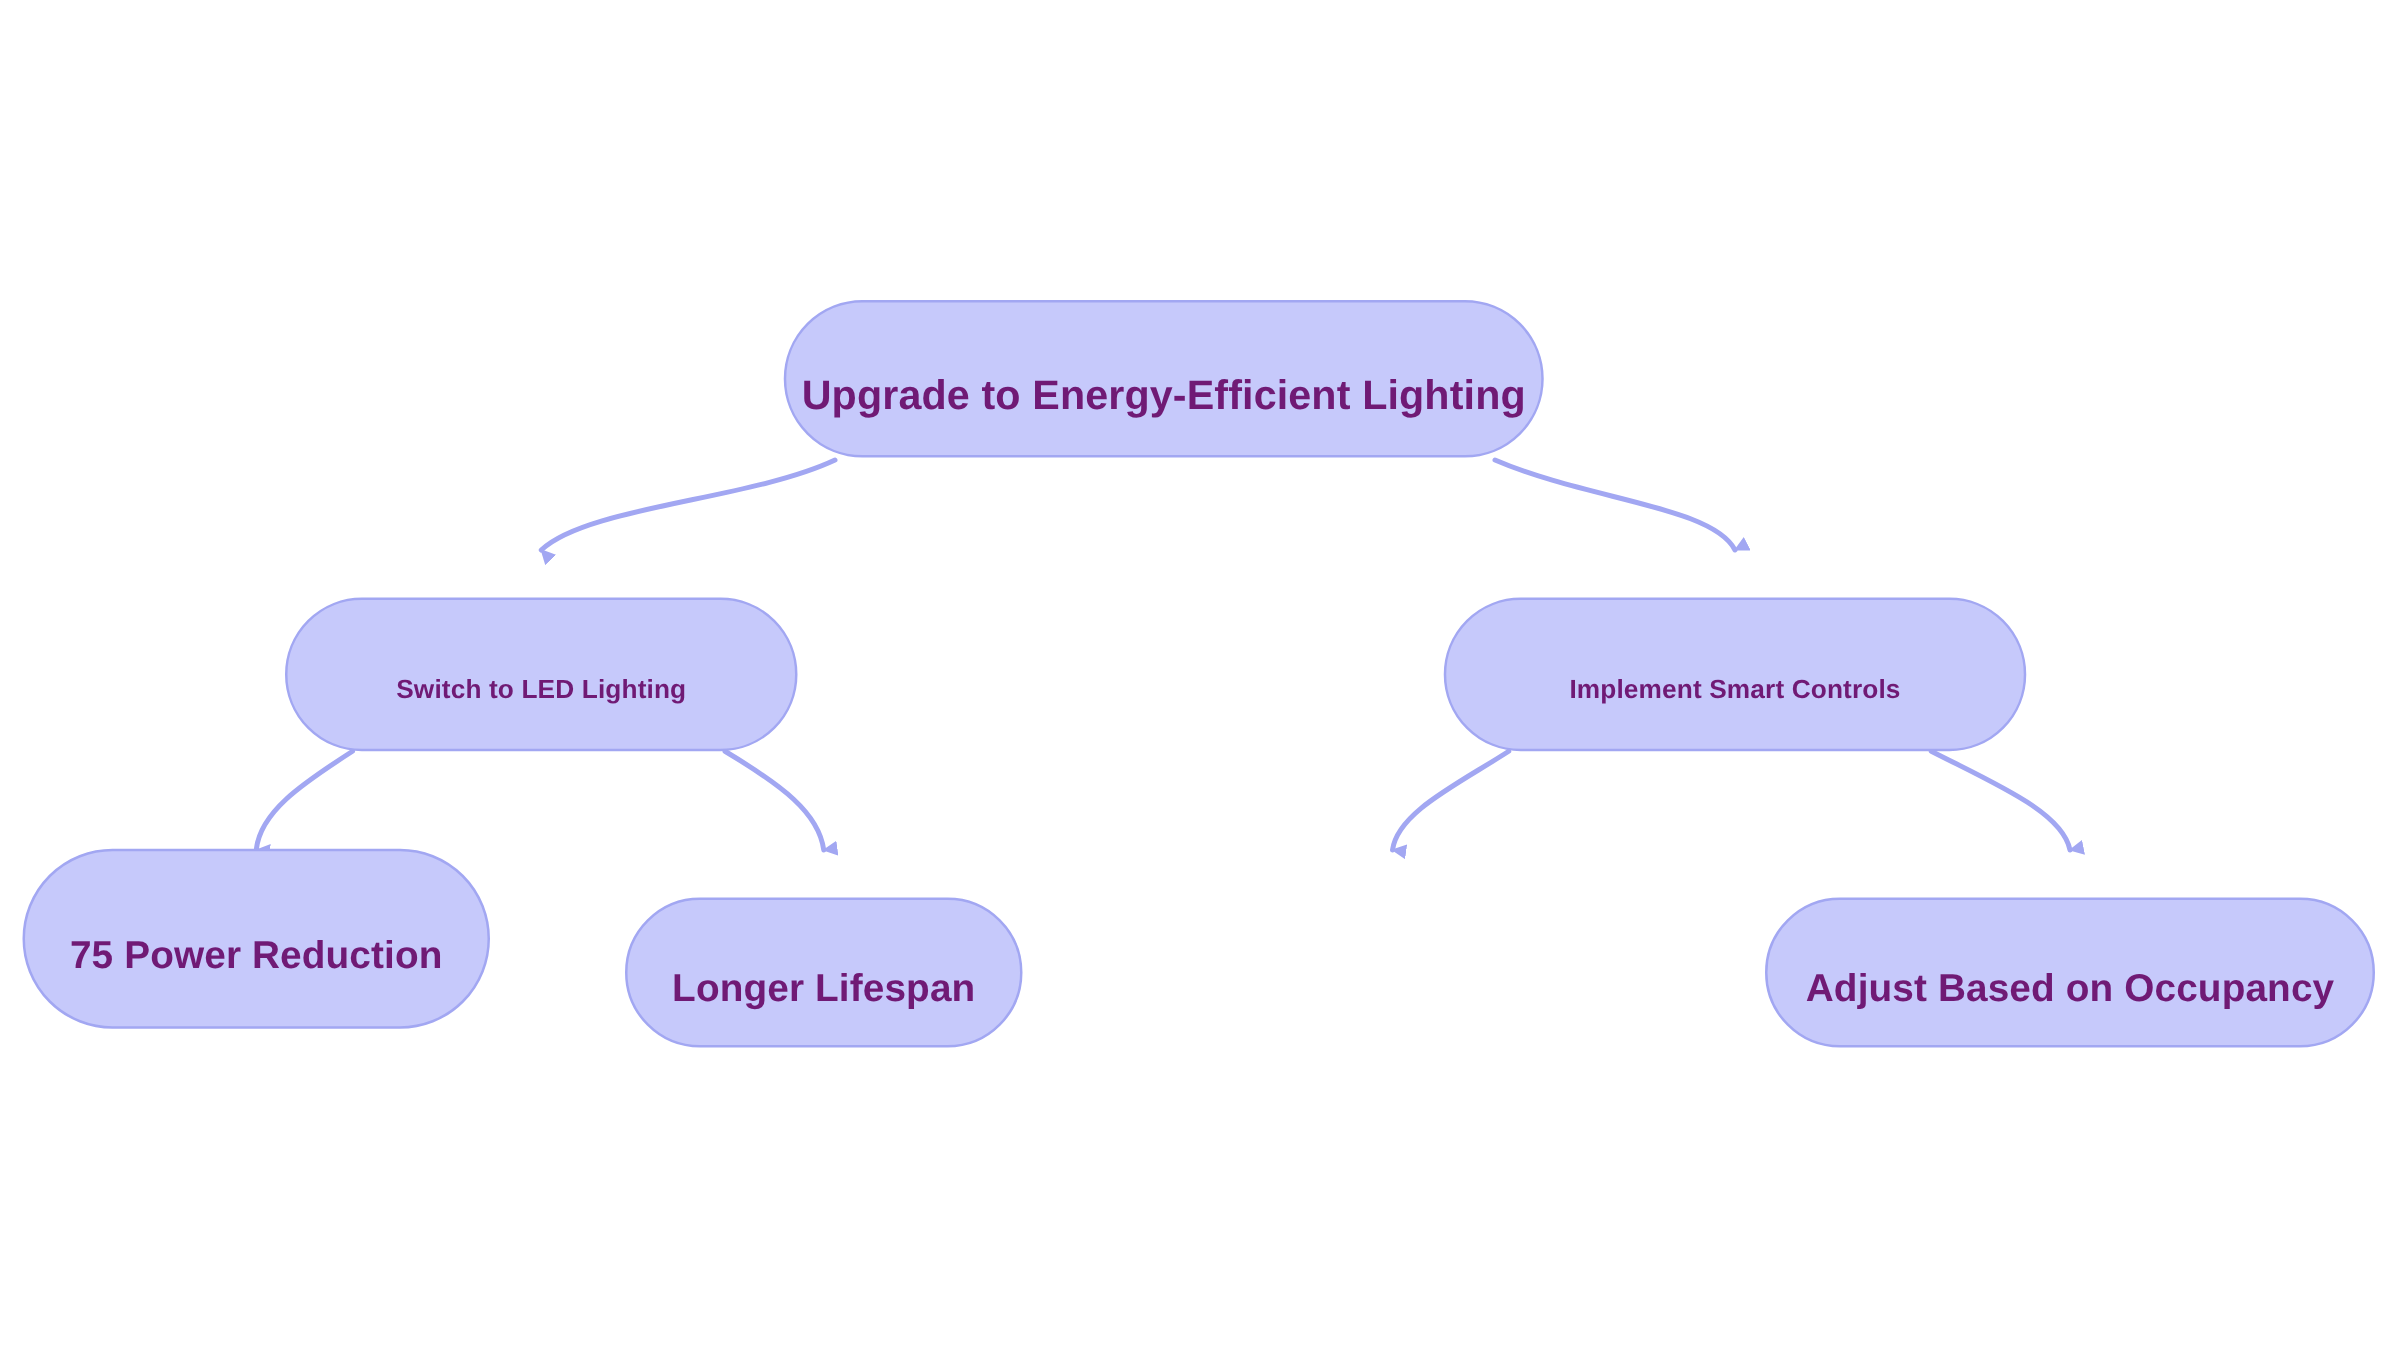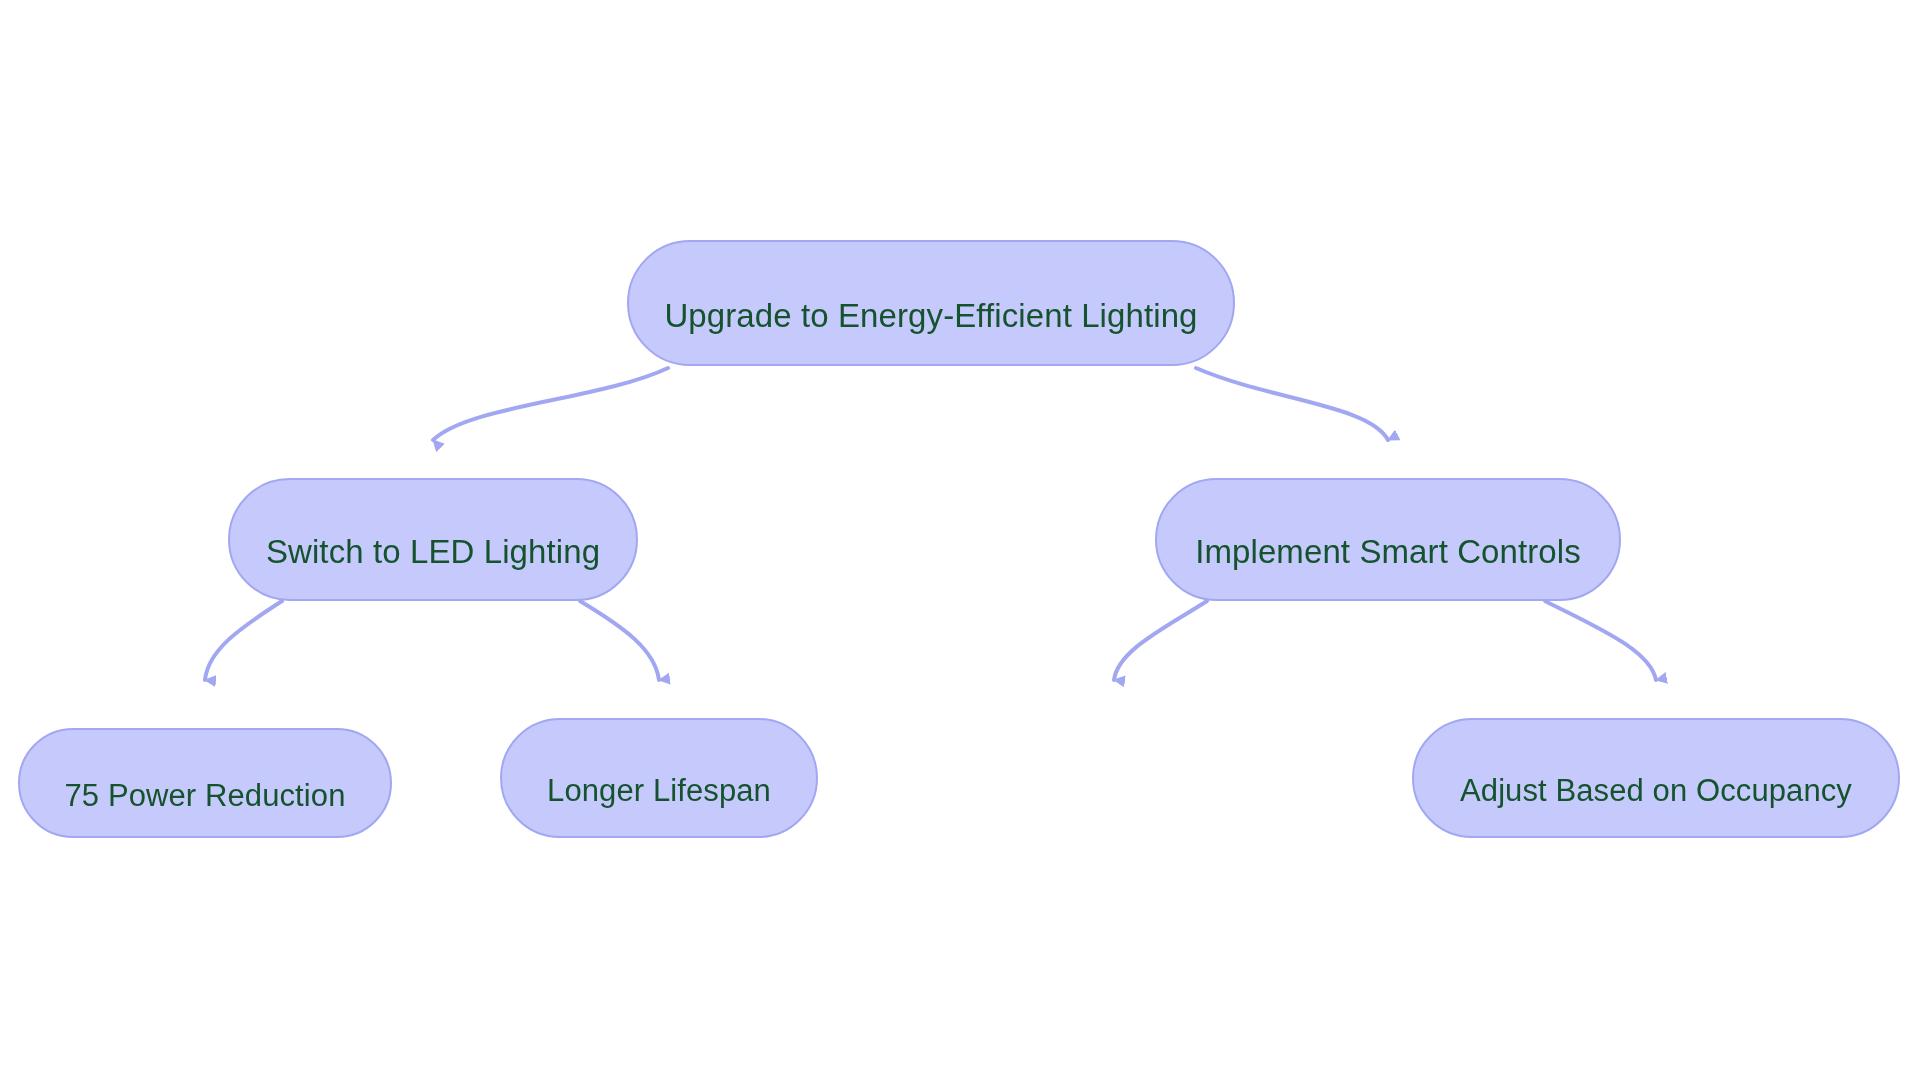--- a/index.html
+++ b/index.html
@@ -34,30 +34,30 @@
     display: flex;
     align-items: center;
     justify-content: center;
     background: #c6c9fb;
     border: 2px solid #a2a7f2;
     border-radius: 999px;
     text-align: center;
     z-index: 2;
   }
   .node-label {
-    color: #14532d;
+    color: #701a75;
     font-family: "Liberation Sans", sans-serif;
-    font-weight: 400;
+    font-weight: 700;
     letter-spacing: 0.1px;
     white-space: nowrap;
     line-height: 1;
     margin-top: 24px;
   }
   .lvl0 .node-label { font-size: 33px; }
-  .lvl1 .node-label { font-size: 33px; }
+  .lvl1 .node-label { font-size: 21px; }
   .lvl2 .node-label { font-size: 31px; }
 </style>
 </head>
 <body>
 
 <div id="canvas">
 
   <svg id="edge-layer" viewBox="0 0 1920 1083" width="1920" height="1083" xmlns="http://www.w3.org/2000/svg">
     <defs>
       <marker id="arrowhead" viewBox="0 0 12 12" refX="6" refY="11" markerWidth="12" markerHeight="12" orient="auto-start-reverse" markerUnits="userSpaceOnUse">
@@ -79,21 +79,21 @@
   </div>
 
   <div class="node lvl1" style="left: 228px; top: 478px; width: 410px; height: 123px;">
     <span class="node-label">Switch to LED Lighting</span>
   </div>
 
   <div class="node lvl1" style="left: 1155px; top: 478px; width: 466px; height: 123px; text-align: right;">
     <span class="node-label">Implement Smart Controls</span>
   </div>
 
-  <div class="node lvl2" style="left: 18px; top: 728px; width: 374px; height: 110px;">
+  <div class="node lvl2" style="left: 18px; top: 679px; width: 374px; height: 144px;">
     <span class="node-label">75 Power Reduction</span>
   </div>
 
   <div class="node lvl2" style="left: 500px; top: 718px; width: 318px; height: 120px; text-align: center;">
     <span class="node-label">Longer Lifespan</span>
   </div>
 
 
   <div class="node lvl2" style="left: 1412px; top: 718px; width: 488px; height: 120px;">
     <span class="node-label">Adjust Based on Occupancy</span>

